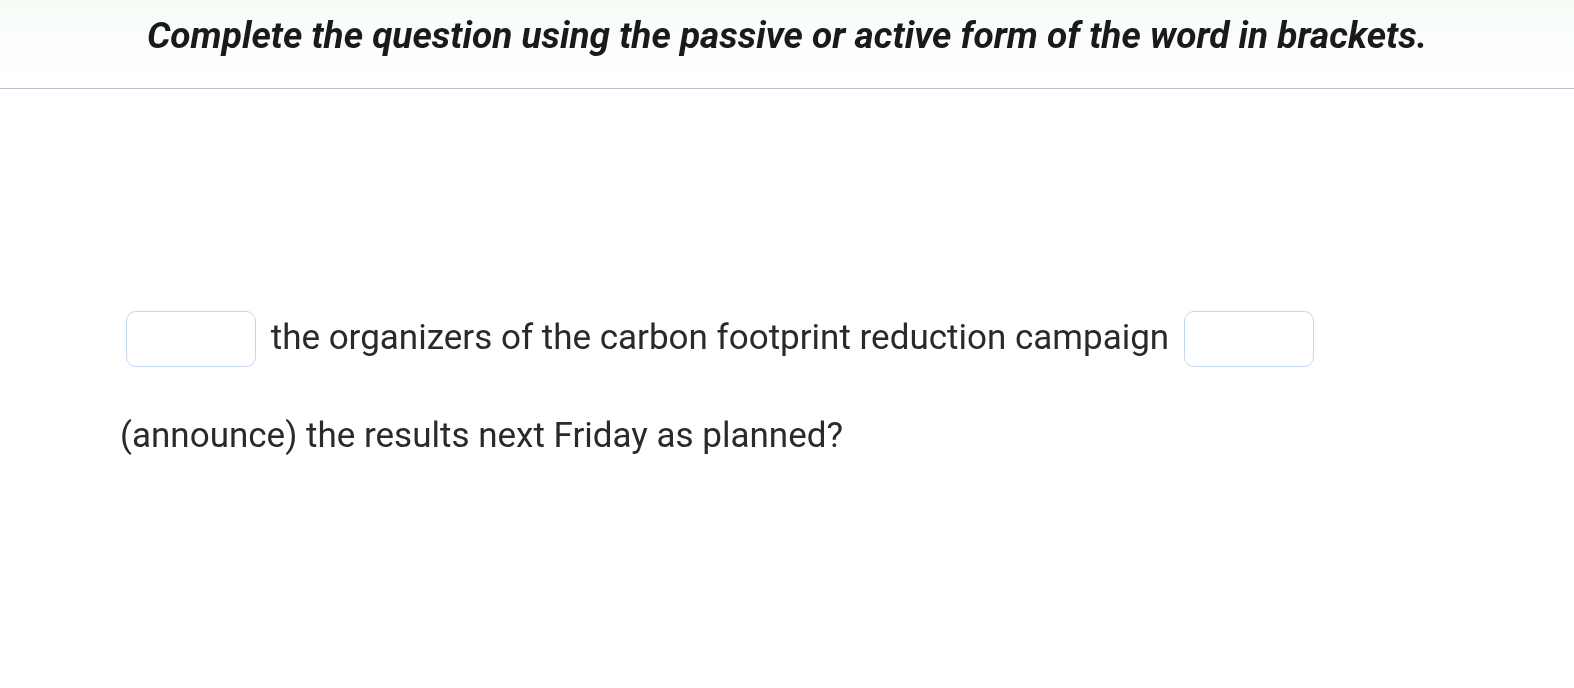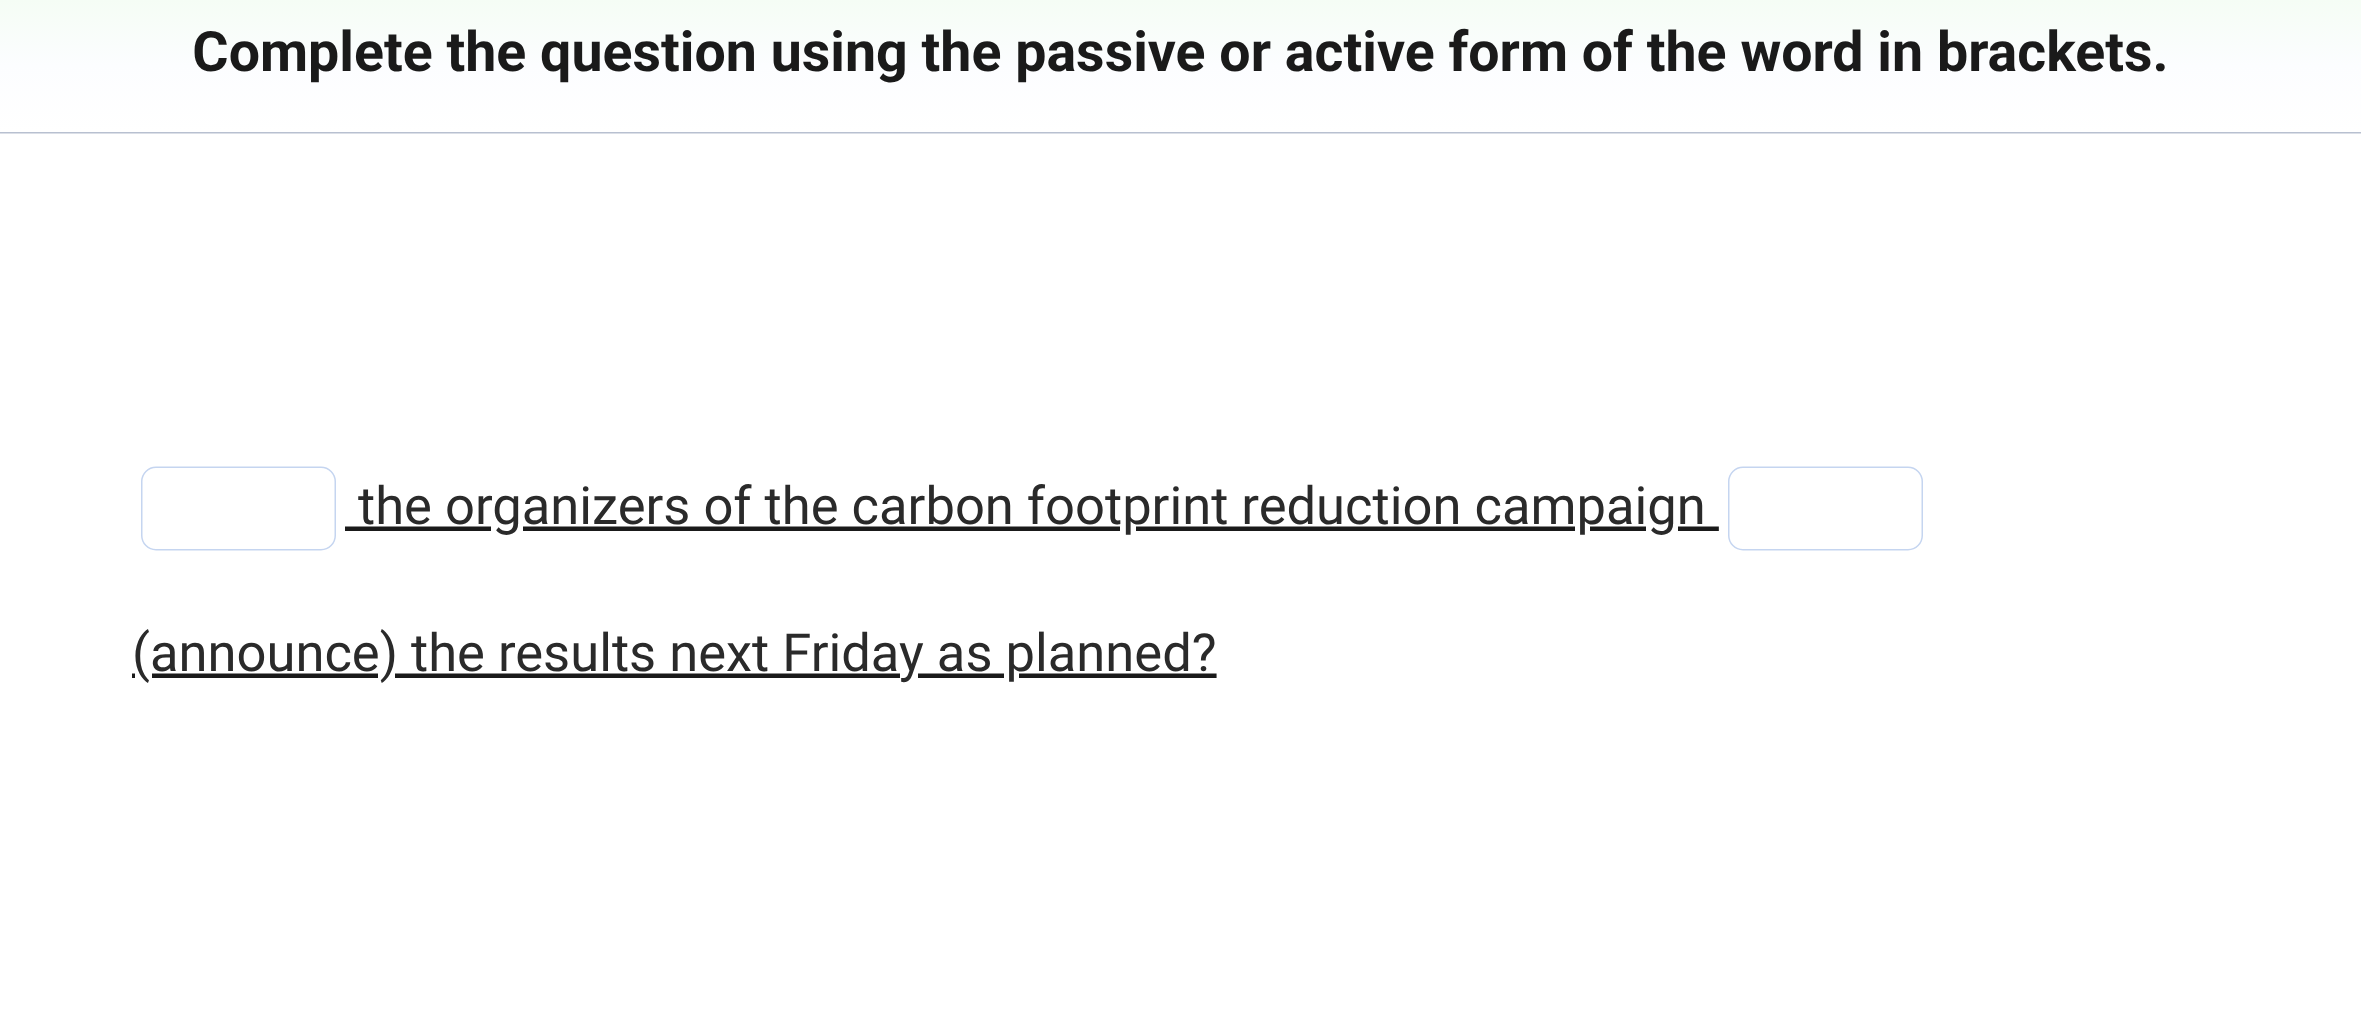--- a/index.html
+++ b/index.html
@@ -19,24 +19,24 @@
       padding: 8px 20px 24px 20px;
       background: linear-gradient(to bottom, rgba(230, 250, 230, 0.4), rgba(240, 245, 255, 0.2), #ffffff);
       border-bottom: 1px solid #b8c0d0;
       text-align: center;
     }
     .instruction {
       font-size: 37px;
       font-weight: 700;
       line-height: 1.5;
       color: #1a1a1a;
+      font-style: italic;
     }
     .content {
-      padding: 200px 120px 0 88px;
-      text-decoration: underline;
+      padding: 200px 120px 0 120px;
     }
     .question-text {
       font-size: 35px;
       font-weight: 400;
       line-height: 2.8;
       color: #2a2a2a;
     }
     .blank-input {
       display: inline-block;
       width: 130px;

